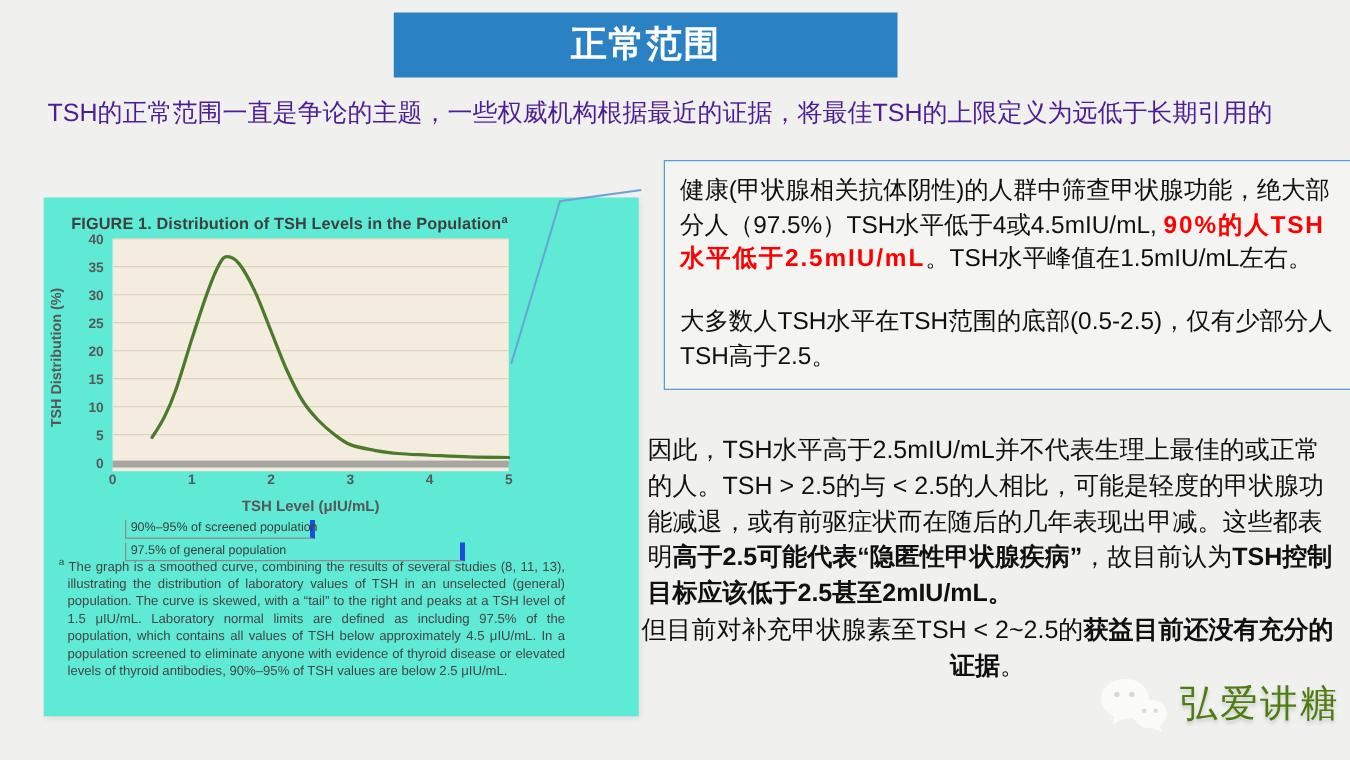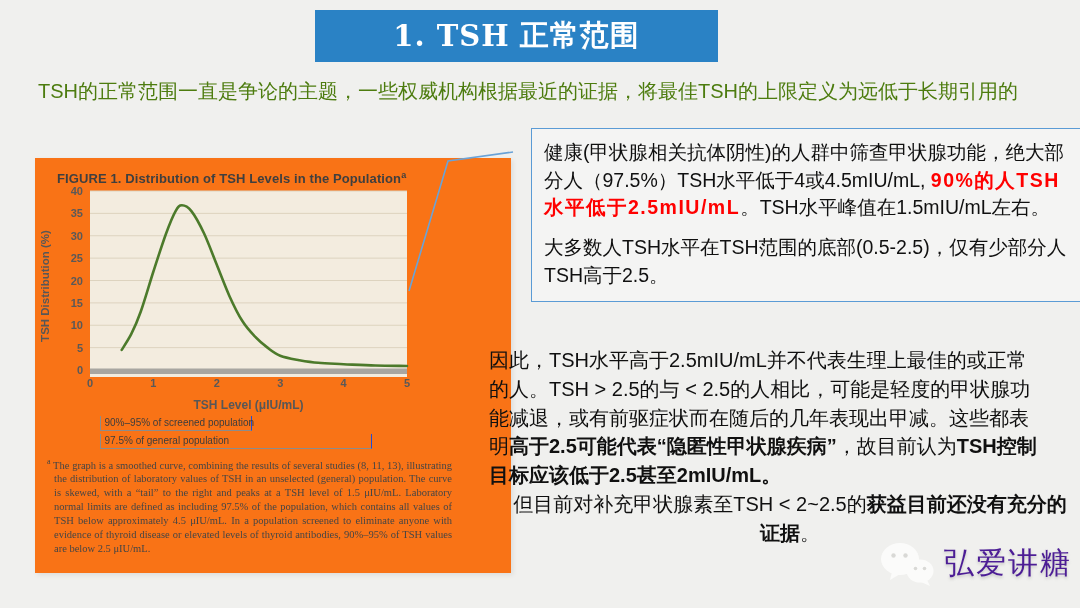--- a/index.html
+++ b/index.html
@@ -12,82 +12,81 @@
   .banner{
     position:absolute;left:315px;top:10px;width:403px;height:52px;
     background:#2a82c5;color:#ffffff;
     display:flex;align-items:center;justify-content:center;
     font-size:29px;letter-spacing:1px;
   }
   .banner .num{font-family:"DejaVu Serif","Liberation Serif",serif;font-weight:600;margin-right:10px;}
   .banner .ttl{font-weight:700;}
   .intro{
     position:absolute;left:38px;top:76px;width:1012px;
-    font-size:20px;line-height:1.5;color:#4d7c0f;
+    font-size:20px;line-height:1.5;color:#4c1d95;
   }
   .intro b{font-weight:700;}
   
   .figure-panel{
     position:absolute;left:35px;top:158px;width:476px;height:415px;
-    background:#f97316;box-shadow:2px 2px 5px rgba(0,0,0,0.08);
+    background:#5eead4;box-shadow:2px 2px 5px rgba(0,0,0,0.08);
   }
   .fig-title{
     position:absolute;top:12px;left:22px;width:380px;
     font-size:13px;font-weight:700;color:#3f3f3f;letter-spacing:.1px;
   }
   .fig-title sup{font-size:9px;}
   .chart-svg{position:absolute;left:0;top:28px;}
   .bracket{
     position:absolute;height:15px;box-sizing:border-box;
-    border-left:1px solid #8c8c8c;border-right:1px solid #1d4ed8;border-bottom:1px solid #8c8c8c;
+    border-left:1px solid #8c8c8c;border-right:4px solid #1d4ed8;border-bottom:1px solid #8c8c8c;
     font-size:10px;color:#3d3d3d;white-space:nowrap;padding-left:4px;line-height:14px;
   }
   .footnote{
-    position:absolute;left:12px;top:299px;width:398px;
+    position:absolute;left:12px;top:287px;width:398px;
     font-size:10.5px;line-height:1.33;color:#454545;text-align:justify;
-    text-indent:-7px;padding-left:7px;font-family:Liberation Serif, serif;
+    text-indent:-7px;padding-left:7px;
   }
   .footnote sup{font-size:8px;}
   
   .callout-svg{position:absolute;left:0;top:0;pointer-events:none;}
   
   .callout-box{
     position:absolute;left:531px;top:128px;width:551px;box-sizing:border-box;
     border:1.6px solid #5b9bd5;background:#f4f4f3;
     padding:10px 12px 12px 12px;
     font-size:19.5px;line-height:1.42;color:#101010;
   }
   .callout-box p{margin:0;}
-  .callout-box p + p{margin-top:12px;}
+  .callout-box p + p{margin-top:22px;}
   .red-bold{color:#ff0000;font-weight:700;letter-spacing:1.5px;}
   .analysis{
-    position:absolute;left:489px;top:346px;width:554px;
+    position:absolute;left:518px;top:346px;width:554px;
     font-size:20px;line-height:1.44;color:#101010;
   }
   .conclusion{
     position:absolute;left:513px;top:490px;width:554px;
     font-size:20px;line-height:1.44;color:#101010;text-align:center;
   }
   .analysis b,.conclusion b,.callout-box b{font-weight:700;}
   
   .watermark{
     position:absolute;left:878px;top:536px;width:195px;height:55px;
     display:flex;align-items:center;
-    color:#4c1d95;
+    color:#4d7c0f;
   }
   .wm-text{
     font-size:30px;font-weight:500;letter-spacing:2px;margin-left:8px;
     text-shadow:0 2px 3px rgba(150,150,148,0.45);
   }
 </style>
 </head>
 <body>
 
 <div class="banner" style="background: rgb(42, 130, 197);">
-  <span class="num">1. TSH</span>
   <span class="ttl">正常范围</span>
 </div>
 
 <div class="intro">
   <span>TSH的正常范围一直是争论的主题，一些权威机构根据最近的证据，将最佳TSH的上限定义为远低于长期引用的</span><br>
 </div>
 
 <div class="figure-panel" id="figure-panel">
   <div class="fig-title">
     <span>FIGURE 1.</span><span> Distribution of TSH Levels in the Population</span><sup>a</sup>

